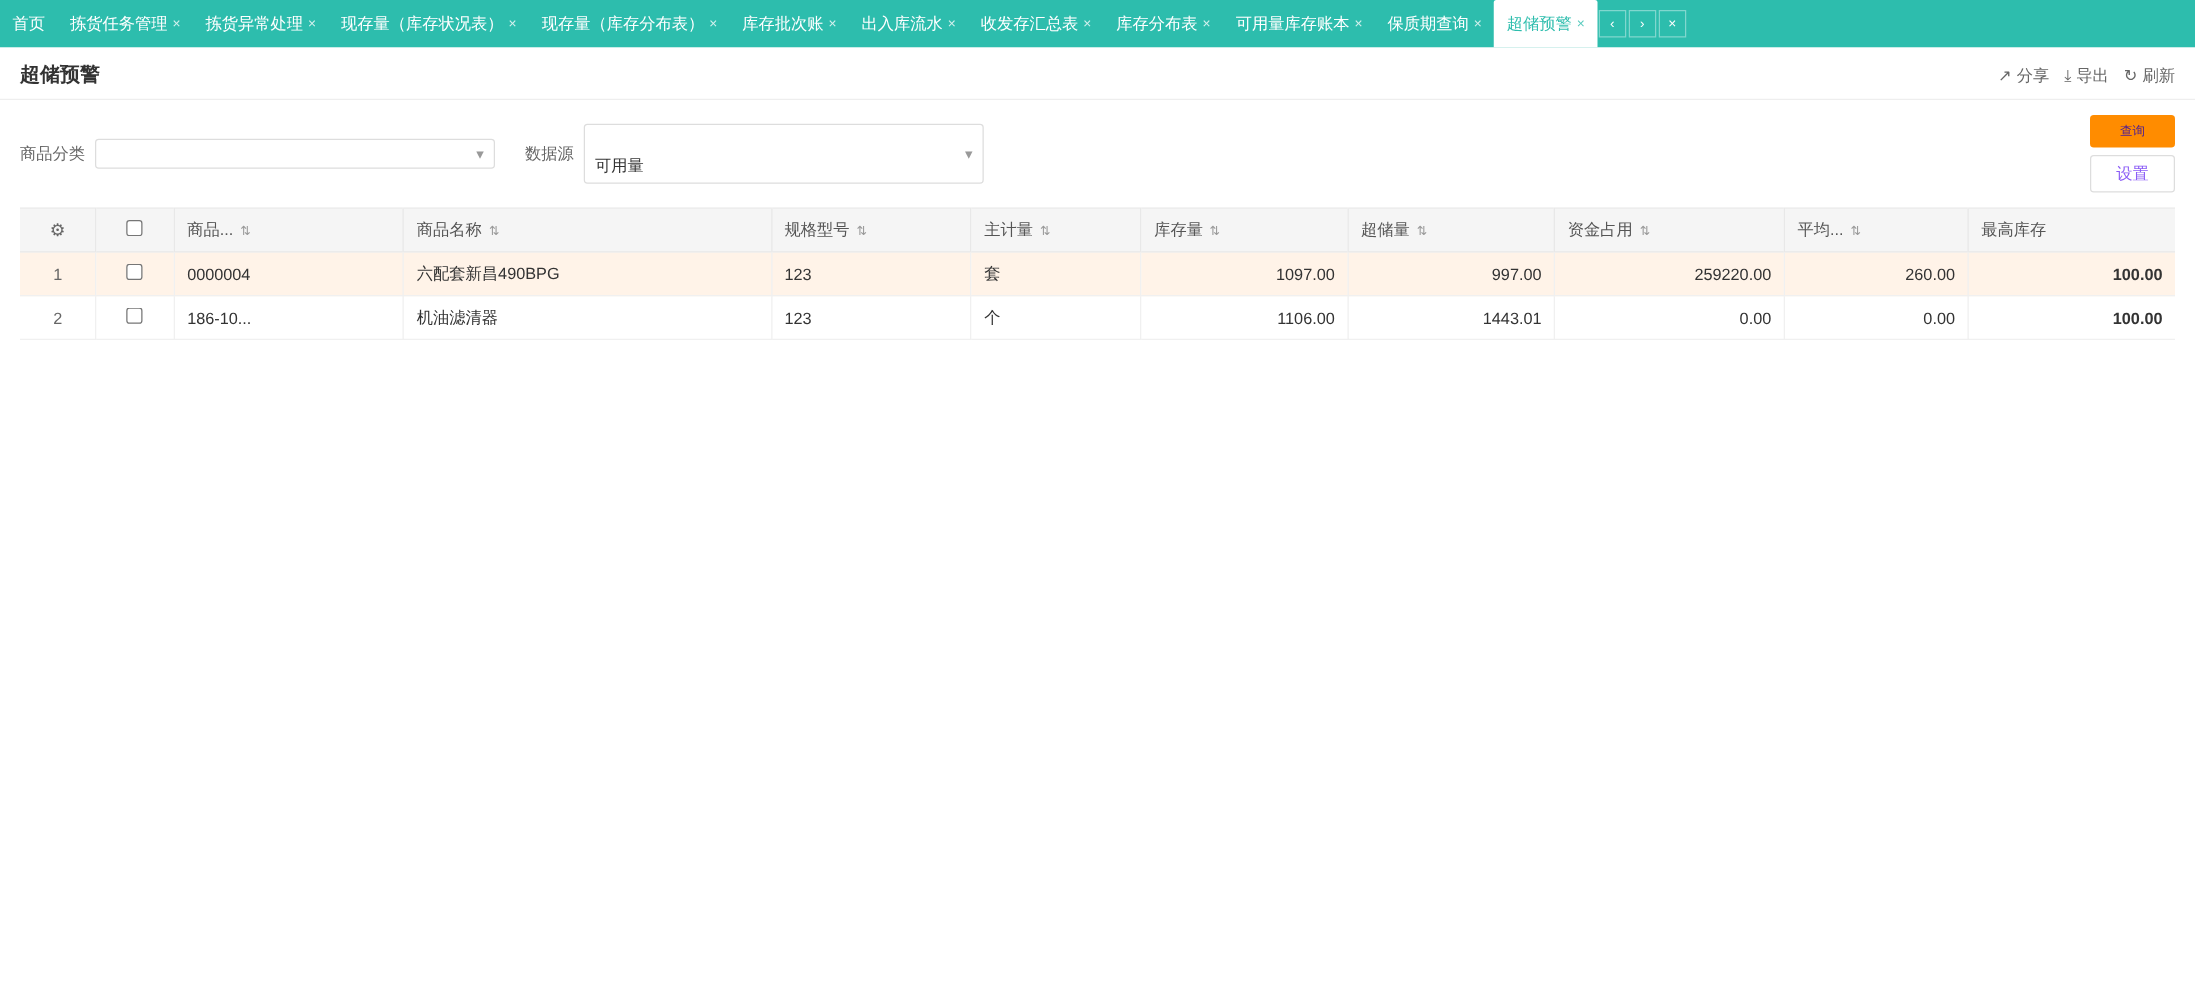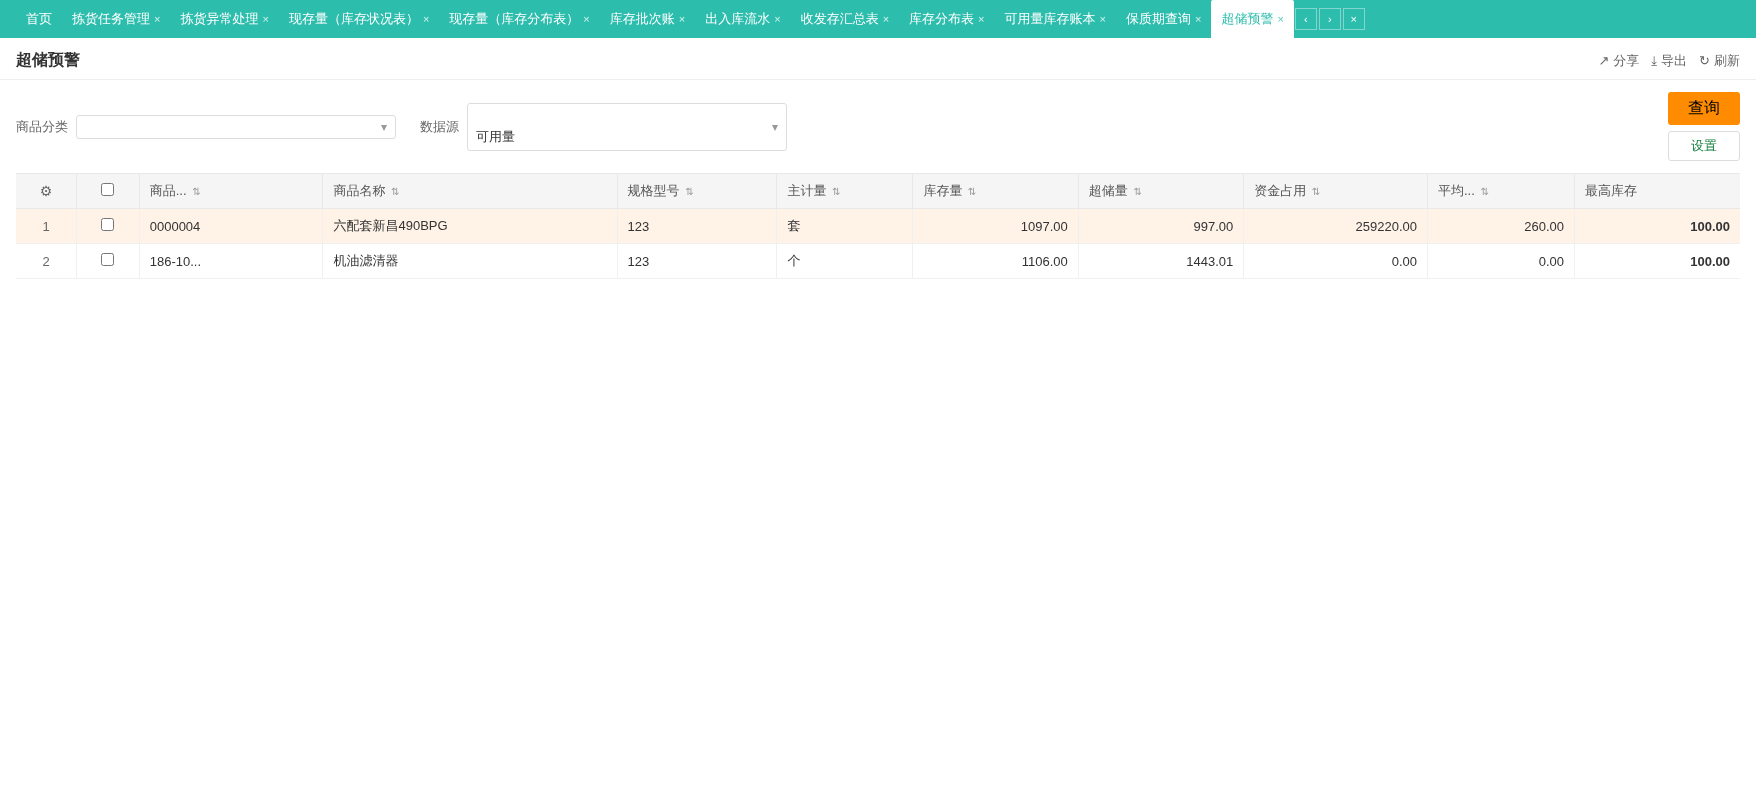--- a/index.html
+++ b/index.html
@@ -4,21 +4,21 @@
   <style>
     * { box-sizing: border-box; margin: 0; padding: 0; }
     body { font-family: "Microsoft YaHei", Arial, sans-serif; font-size: 13px; background: #f5f5f5; color: #333; }
 
     
     .nav-bar {
       background: #2dbdad;
       display: flex;
       align-items: center;
       height: 38px;
-      padding: 0 16px;
+      padding: 0 0;
       overflow: hidden;
     }
     .nav-item {
       display: flex;
       align-items: center;
       padding: 0 10px;
       height: 38px;
       color: #fff;
       font-size: 13px;
       cursor: pointer;
@@ -116,30 +116,30 @@
     }
     .filter-select-value {
       color: #333;
       margin-top: 20px;
     }
     .chevron-icon { font-size: 12px; color: #999; }
 
     
     .query-btn {
       background: #ff8c00;
-      color: #000000;
+      color: #4c1d95;
       border: none;
       border-radius: 3px;
       padding: 6px 20px;
       cursor: pointer;
-      font-size: 16px;
+      font-size: 10px;
     }
     .set-btn {
       background: #fff;
-      color: #15803d;
+      color: #8b5cf6;
       border: 1px solid #ddd;
       border-radius: 3px;
       padding: 5px 20px;
       cursor: pointer;
       font-size: 13px;
     }
     .btn-group {
       display: flex;
       flex-direction: column;
       gap: 6px;

